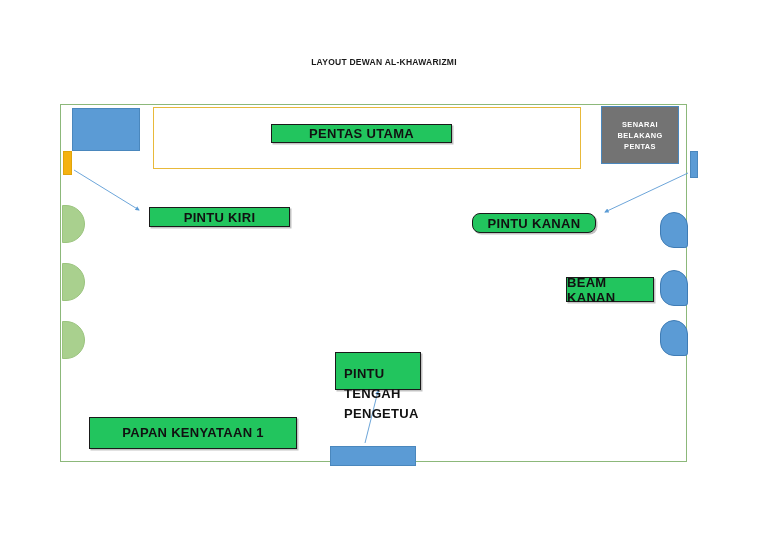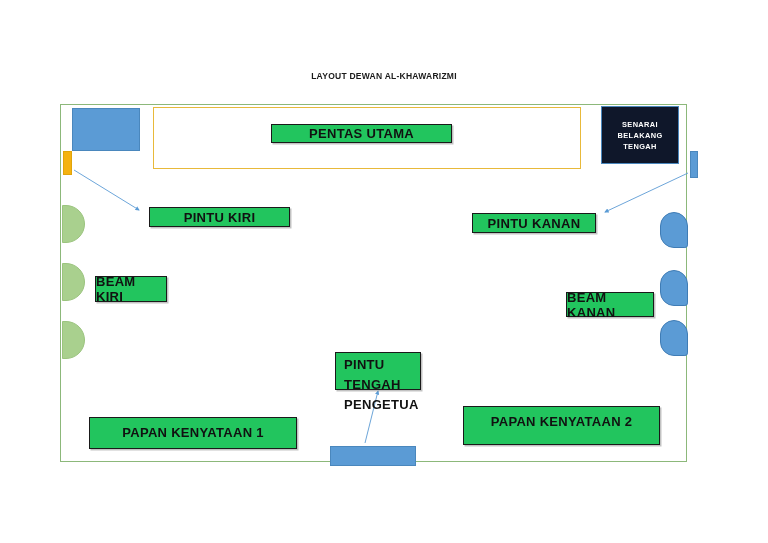--- a/index.html
+++ b/index.html
@@ -15,21 +15,21 @@
     width: 768px;
     height: 543px;
     background: #ffffff;
     overflow: hidden;
   }
 
   
   #diagram-title {
     position: absolute;
     left: 0;
-    top: 71px;
+    top: 57px;
     width: 768px;
     text-align: center;
     font-size: 8.5px;
     font-weight: bold;
     letter-spacing: 0.25px;
     color: #1a1a1a;
   }
 
   
   .hall-outline {
@@ -69,32 +69,32 @@
     letter-spacing: 0.3px;
     color: #111111;
     box-shadow: 1.5px 1.5px 0 0 rgba(120,120,120,0.45);
   }
   .label-box.left-text {
     justify-content: flex-start;
     padding-left: 8px;
     text-align: left;
     line-height: 1.55;
     display: block;
-    padding-top: 2px;
+    padding-top: 11px;
   }
   .label-box.top-text {
     align-items: flex-start;
     padding-top: 7px;
   }
 
   #stage-label       { left: 271px; top: 124px; width: 181px; height: 19px; }
   #door-left-label   { left: 149px; top: 207px; width: 141px; height: 20px; }
-  #door-right-label  { left: 472px; top: 213px; width: 124px; height: 20px; }
+  #door-right-label  { left: 472px; top: 213px; width: 124px; height: 20px; border-radius: 8px; }
   #beam-left-label   { left: 95px;  top: 276px; width: 72px;  height: 26px; }
-  #beam-right-label  { left: 566px; top: 277px; width: 88px;  height: 25px; margin-top: 15px; }
+  #beam-right-label  { left: 566px; top: 277px; width: 88px;  height: 25px; }
   #door-back-label   { left: 335px; top: 352px; width: 86px;  height: 38px; }
   #notice1-label     { left: 89px;  top: 417px; width: 208px; height: 32px; }
   #notice2-label     { left: 463px; top: 406px; width: 197px; height: 39px; }
 
   
   .blue-block {
     position: absolute;
     background: #5b9bd5;
     border: 1px solid #4a87bd;
     box-sizing: border-box;
@@ -102,21 +102,21 @@
   #stage-left-block  { left: 72px;  top: 108px; width: 68px;  height: 43px; }
   #back-door-block   { left: 330px; top: 446px; width: 86px;  height: 20px; }
 
   
   #principal-list-box {
     position: absolute;
     left: 601px;
     top: 106px;
     width: 78px;
     height: 58px;
-    background: #0f172a;
+    background: #737373;
     border: 1px solid #4a87bd;
     box-sizing: border-box;
     display: flex;
     flex-direction: column;
     align-items: center;
     justify-content: center;
     gap: 2px;
     color: #ffffff;
     font-size: 7.4px;
     font-weight: bold;
@@ -194,21 +194,21 @@
 
   <div class="hall-outline"></div>
 
   <div class="stage-zone"></div>
 
   <div class="blue-block" id="stage-left-block"></div>
 
   <div id="principal-list-box">
     <span>SENARAI</span>
     <span>BELAKANG</span>
-    <span>TENGAH</span>
+    <span>PENTAS</span>
   </div>
 
   <div id="door-marker-left"></div>
   <div id="door-marker-right"></div>
 
   <div class="green-fixture" id="green-fixture-1"></div>
   <div class="green-fixture" id="green-fixture-2"></div>
   <div class="green-fixture" id="green-fixture-3"></div>
 
   <div class="blue-fixture" id="blue-fixture-1"></div>
@@ -227,26 +227,24 @@
     <line x1="688" y1="173" x2="605" y2="212" stroke="#5b9bd5" stroke-width="0.9" marker-end="url(#arrowhead)"></line>
     <line x1="365" y1="443" x2="378" y2="391" stroke="#5b9bd5" stroke-width="0.9" marker-end="url(#arrowhead)"></line>
   </svg>
 
   <div class="label-box" id="stage-label">PENTAS UTAMA</div>
 
   <div class="label-box" id="door-left-label">PINTU KIRI</div>
 
   <div class="label-box" id="door-right-label">PINTU KANAN</div>
 
-  <div class="label-box" id="beam-left-label">BEAM KIRI</div>
 
   <div class="label-box" id="beam-right-label">BEAM KANAN</div>
 
   <div class="label-box left-text" id="door-back-label">
     <div>PINTU TENGAH</div>
     <div>PENGETUA</div>
   </div>
 
   <div class="label-box top-text" id="notice1-label">PAPAN KENYATAAN 1</div>
 
-  <div class="label-box top-text" id="notice2-label">PAPAN KENYATAAN 2</div>
 
 </div>
 
 </body></html>

